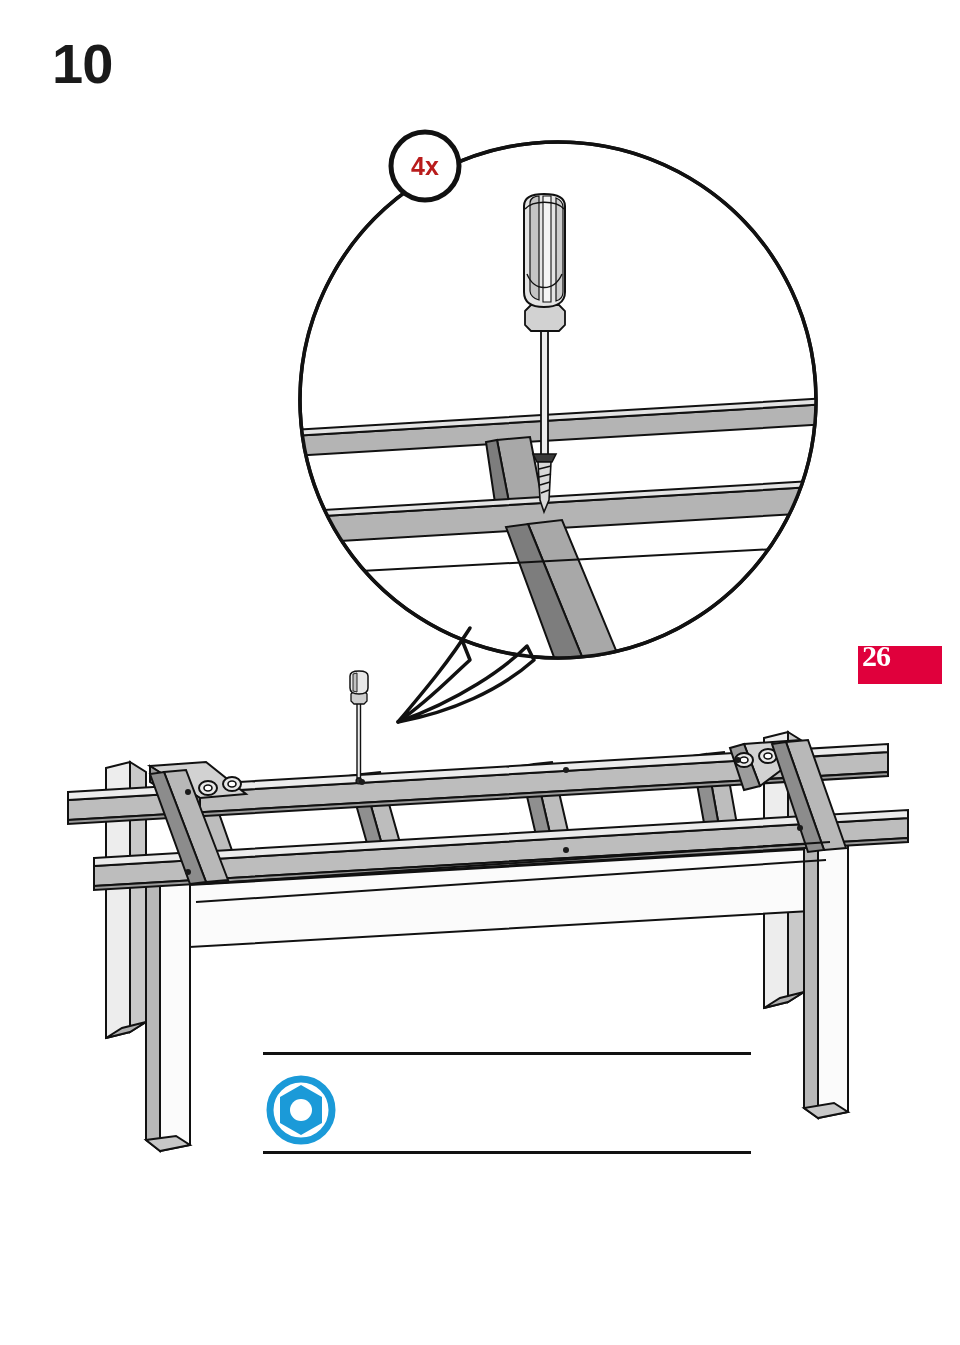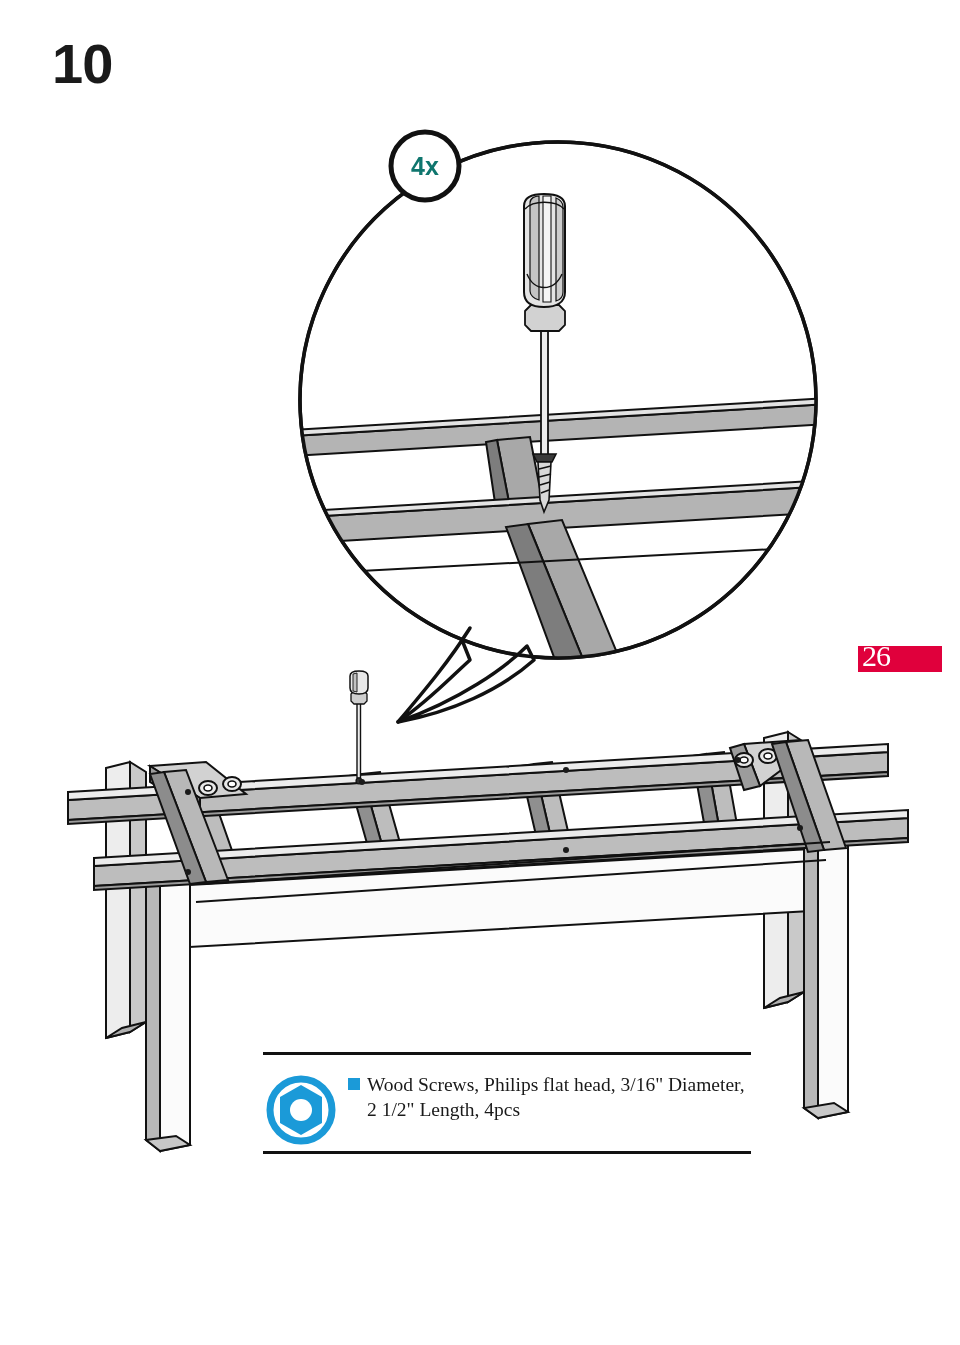--- a/index.html
+++ b/index.html
@@ -31,22 +31,23 @@
     color: #1a1a1a;
     letter-spacing: -1px;
   }
 
   
   #page-badge {
     position: absolute;
     left: 858px;
     top: 646px;
     width: 84px;
-    height: 26px;
+    height: 38px;
     background: #e0003c;
+    font-weight: bold;
   }
   #page-badge .page-num {
     position: absolute;
     left: 4px;
     top: -5px;
     font-family: "Liberation Serif", serif;
     font-size: 30px;
     line-height: 30px;
     color: #ffffff;
     letter-spacing: -1px;
@@ -311,33 +312,29 @@
       <circle cx="566" cy="770" r="3" fill="#1a1a1a"></circle>
       <circle cx="566" cy="850" r="3" fill="#1a1a1a"></circle>
       <circle cx="738" cy="760" r="3" fill="#1a1a1a"></circle>
       <circle cx="800" cy="828" r="3" fill="#1a1a1a"></circle>
       <circle cx="362" cy="782" r="3" fill="#1a1a1a"></circle>
     </g>
   </svg>
 
   <div style="position:absolute;left:393px;top:150px;width:64px;height:32px;
               font-family:'Liberation Sans',sans-serif;font-weight:bold;
-              font-size:25px;line-height:32px;text-align:center;color:#0f766e;">4x</div>
+              font-size:25px;line-height:32px;text-align:center;color:#b91c1c;">4x</div>
 
   <div id="legend">
     <div class="rule"></div>
     <div class="body">
 
       <svg class="nut-icon" viewBox="0 0 70 70">
         <circle cx="35" cy="35" r="31" fill="none" stroke="#1b9ad8" stroke-width="7"></circle>
         <polygon points="35,10 56,22 56,48 35,60 14,48 14,22" fill="#1b9ad8"></polygon>
         <circle cx="35" cy="35" r="11" fill="#ffffff"></circle>
       </svg>
 
-      <div class="legend-text">
-        <span class="bullet-square"></span><span>Wood Screws, Philips flat head, 3/16" Diameter,</span><br>
-        <span style="margin-left:19px;">2 1/2"  Length, 4pcs</span>
-      </div>
     </div>
     <div class="rule"></div>
   </div>
 
 </div>
 
 </body></html>

